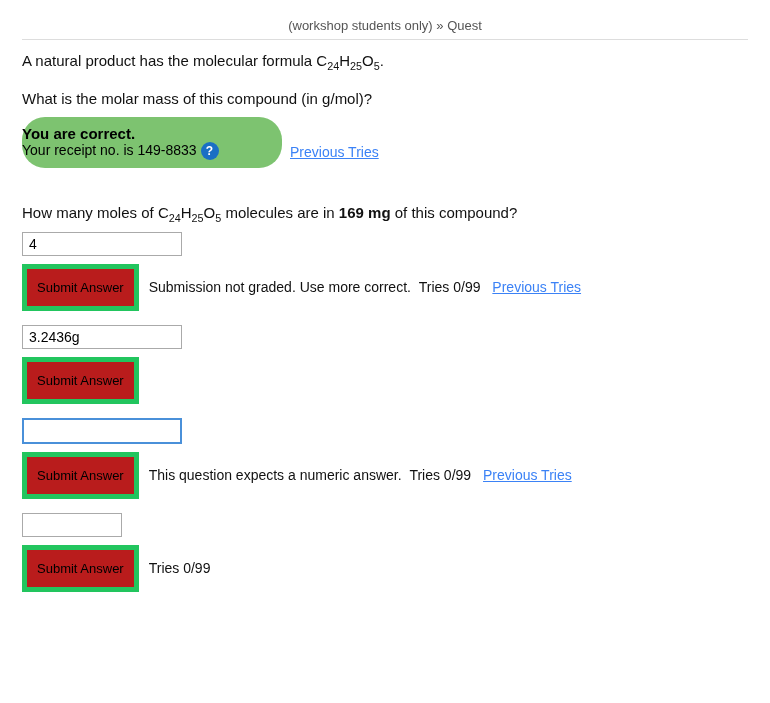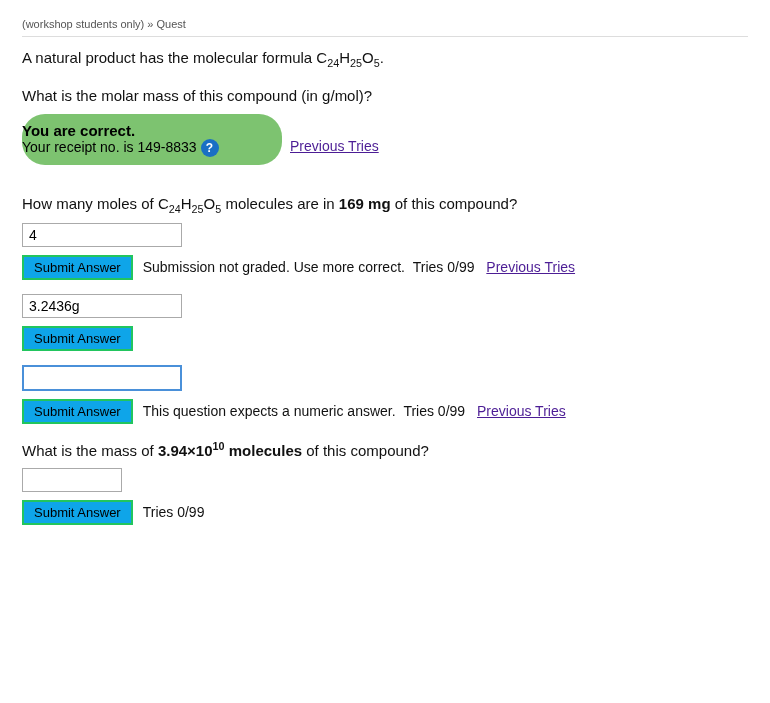--- a/index.html
+++ b/index.html
@@ -13,22 +13,22 @@
     }
     .page-wrapper {
       background: #fff;
       padding: 18px 22px 22px 22px;
       max-width: 770px;
       min-height: 703px;
       position: relative;
     }
     .top-bar {
       display: flex;
-      justify-content: flex-start;
-      font-size: 11px;
+      justify-content: center;
+      font-size: 13px;
       color: #555;
       margin-bottom: 10px;
       border-bottom: 1px solid #ddd;
       padding-bottom: 6px;
     }
     .section-block {
       margin-bottom: 14px;
     }
     .question-text {
       margin-bottom: 6px;
@@ -47,21 +47,21 @@
       font-size: 16px;
       margin-bottom: 10px;
     }
     .correct-box {
       background: #7dc370;
       color: #000;
       padding: 8px 0;
       display: inline-flex;
       align-items: center;
       gap: 8px;
-      margin-bottom: 14px;
+      margin-bottom: 20px;
       font-size: 14px;
       min-width: 260px;
       border-radius: 23px;
     }
     .correct-box .correct-title {
       font-weight: bold;
       font-size: 15px;
     }
     .correct-box .receipt {
       font-size: 14px;
@@ -74,21 +74,21 @@
       height: 18px;
       border-radius: 50%;
       background: #1a6fc4;
       color: #fff;
       font-size: 12px;
       font-weight: bold;
       cursor: pointer;
       flex-shrink: 0;
     }
     .prev-tries-link {
-      color: #4c1d95;
+      color: #3b82f6;
       text-decoration: underline;
       font-size: 14px;
       cursor: pointer;
       margin-left: 8px;
       white-space: nowrap;
     }
     .correct-row {
       display: flex;
       align-items: center;
       gap: 0;
@@ -108,23 +108,23 @@
       outline: none;
     }
     .submit-row {
       display: flex;
       align-items: baseline;
       gap: 10px;
       margin-bottom: 14px;
       flex-wrap: wrap;
     }
     .submit-btn {
-      border: 2px solid #22c55e;
-      background: #0ea5e9;
-      padding: 3px 10px;
+      border: 5px solid #22c55e;
+      background: #b91c1c;
+      padding: 11px 10px;
       font-size: 13px;
       cursor: pointer;
       white-space: nowrap;
     }
     .feedback-text {
       font-size: 14px;
       color: #111;
     }
     .underline { }
   </style>
@@ -185,23 +185,20 @@
     <input type="text" class="blue-border" style="">
     <div class="submit-row">
       <button class="submit-btn">Submit Answer</button>
       <span class="feedback-text">
         <span>This question expects a numeric answer.</span>&nbsp;&nbsp;<span>Tries 0/99</span>&nbsp;<a class="prev-tries-link" style="font-size:14px">Previous Tries</a>
       </span>
     </div>
   </div>
 
   <div class="section-block">
-    <div class="question-text">
-      What is the mass of <strong>3.94×10<sup>10</sup> molecules</strong> of this compound?
-    </div>
     <input type="text" style="width: 100px;">
     <div class="submit-row">
       <button class="submit-btn">Submit Answer</button>
       <span class="feedback-text">Tries 0/99</span>
     </div>
   </div>
 
 </div>
 
 </body></html>

